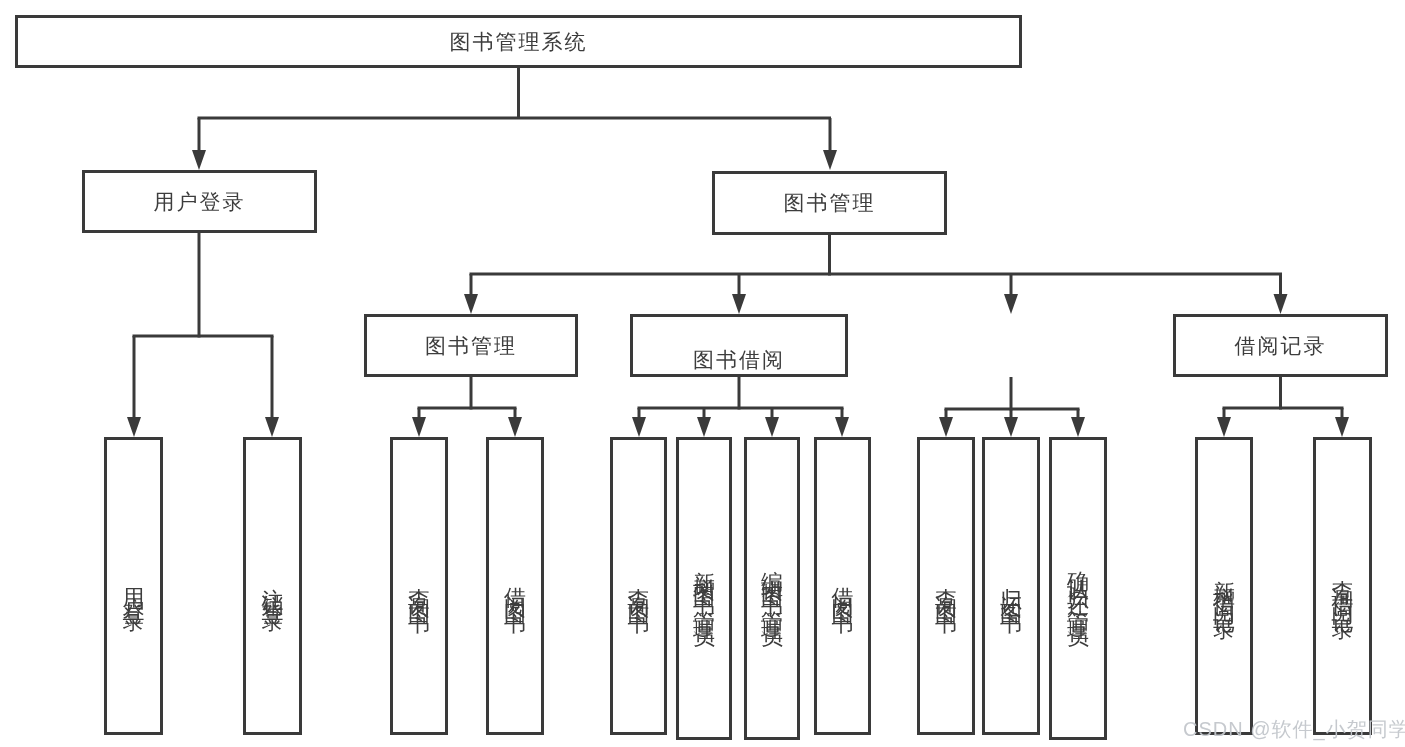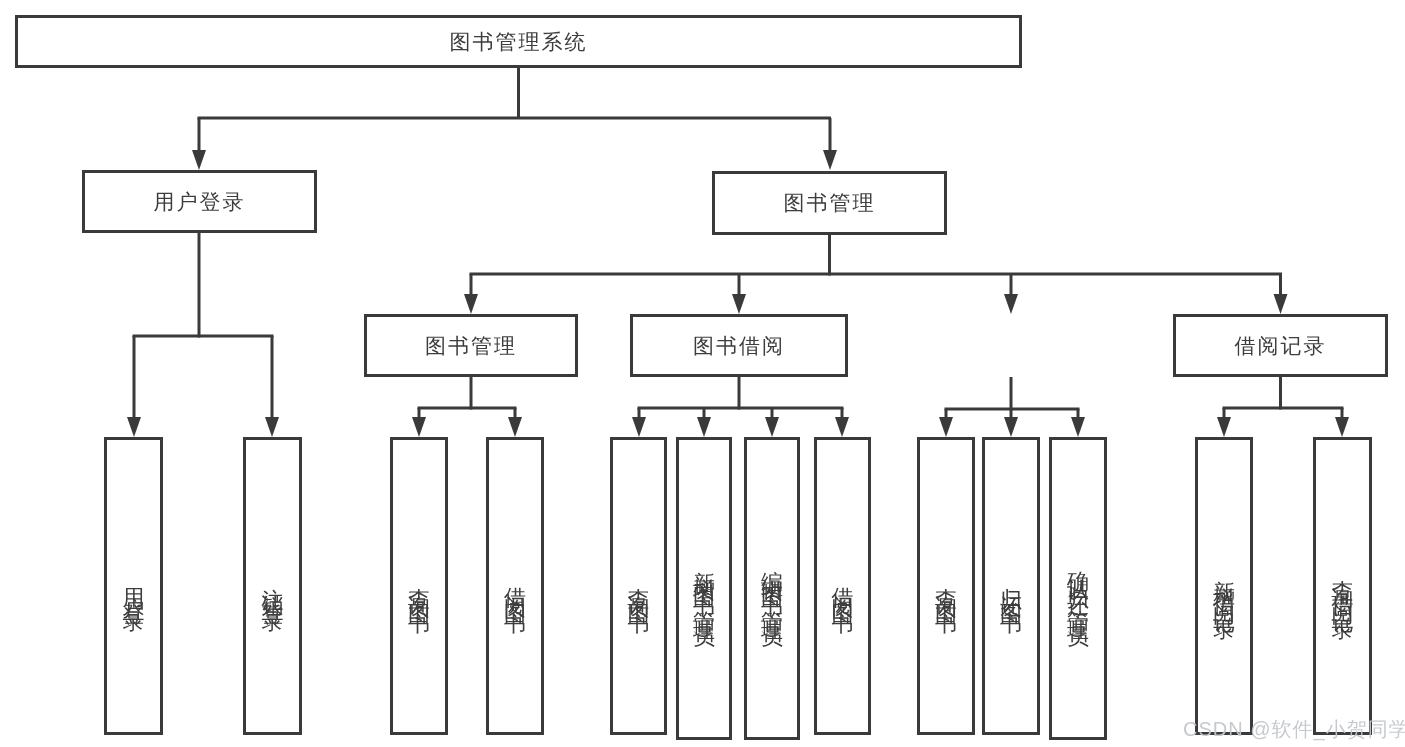--- a/index.html
+++ b/index.html
@@ -123,21 +123,21 @@
   <div class="node h" style="left:82px; top:170px; width:235px; height:63px;">
     <span>用户登录</span>
   </div>
   <div class="node h" style="left:712px; top:171px; width:235px; height:64px;">
     <span>图书管理</span>
   </div>
 
   <div class="node h" style="left:364px; top:314px; width:214px; height:63px;">
     <span>图书管理</span>
   </div>
-  <div class="node h" style="left:630px; top:314px; width:218px; height:63px;">
+  <div class="node h" style="left:630px; top:314px; width:218px; height:63px;align-items:flex-end;">
     <span>图书借阅</span>
   </div>
   <div class="node h" style="left:1173px; top:314px; width:215px; height:63px;">
     <span>借阅记录</span>
   </div>
 
   <div class="node v" style="left:104px; top:437px; width:59px; height:298px;">
     <span>用户登录</span>
   </div>
   <div class="node v" style="left:243px; top:437px; width:59px; height:298px;">

